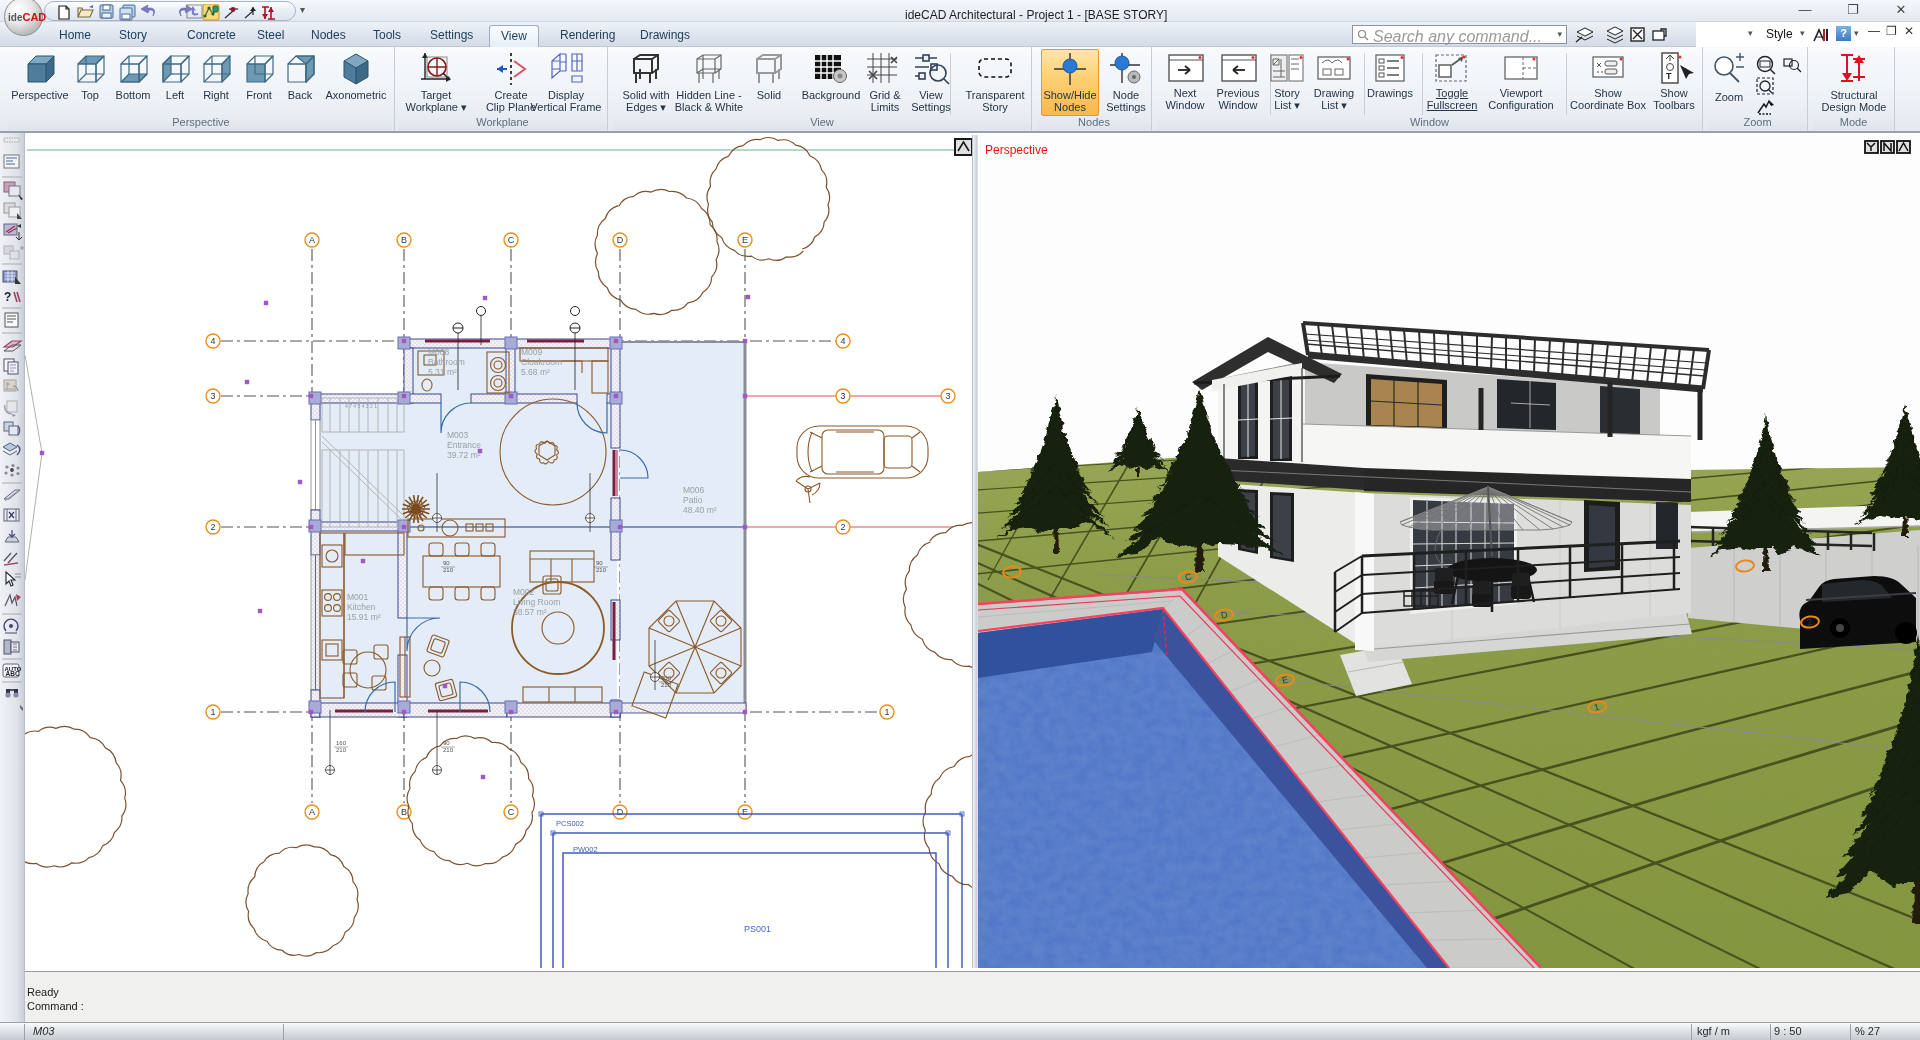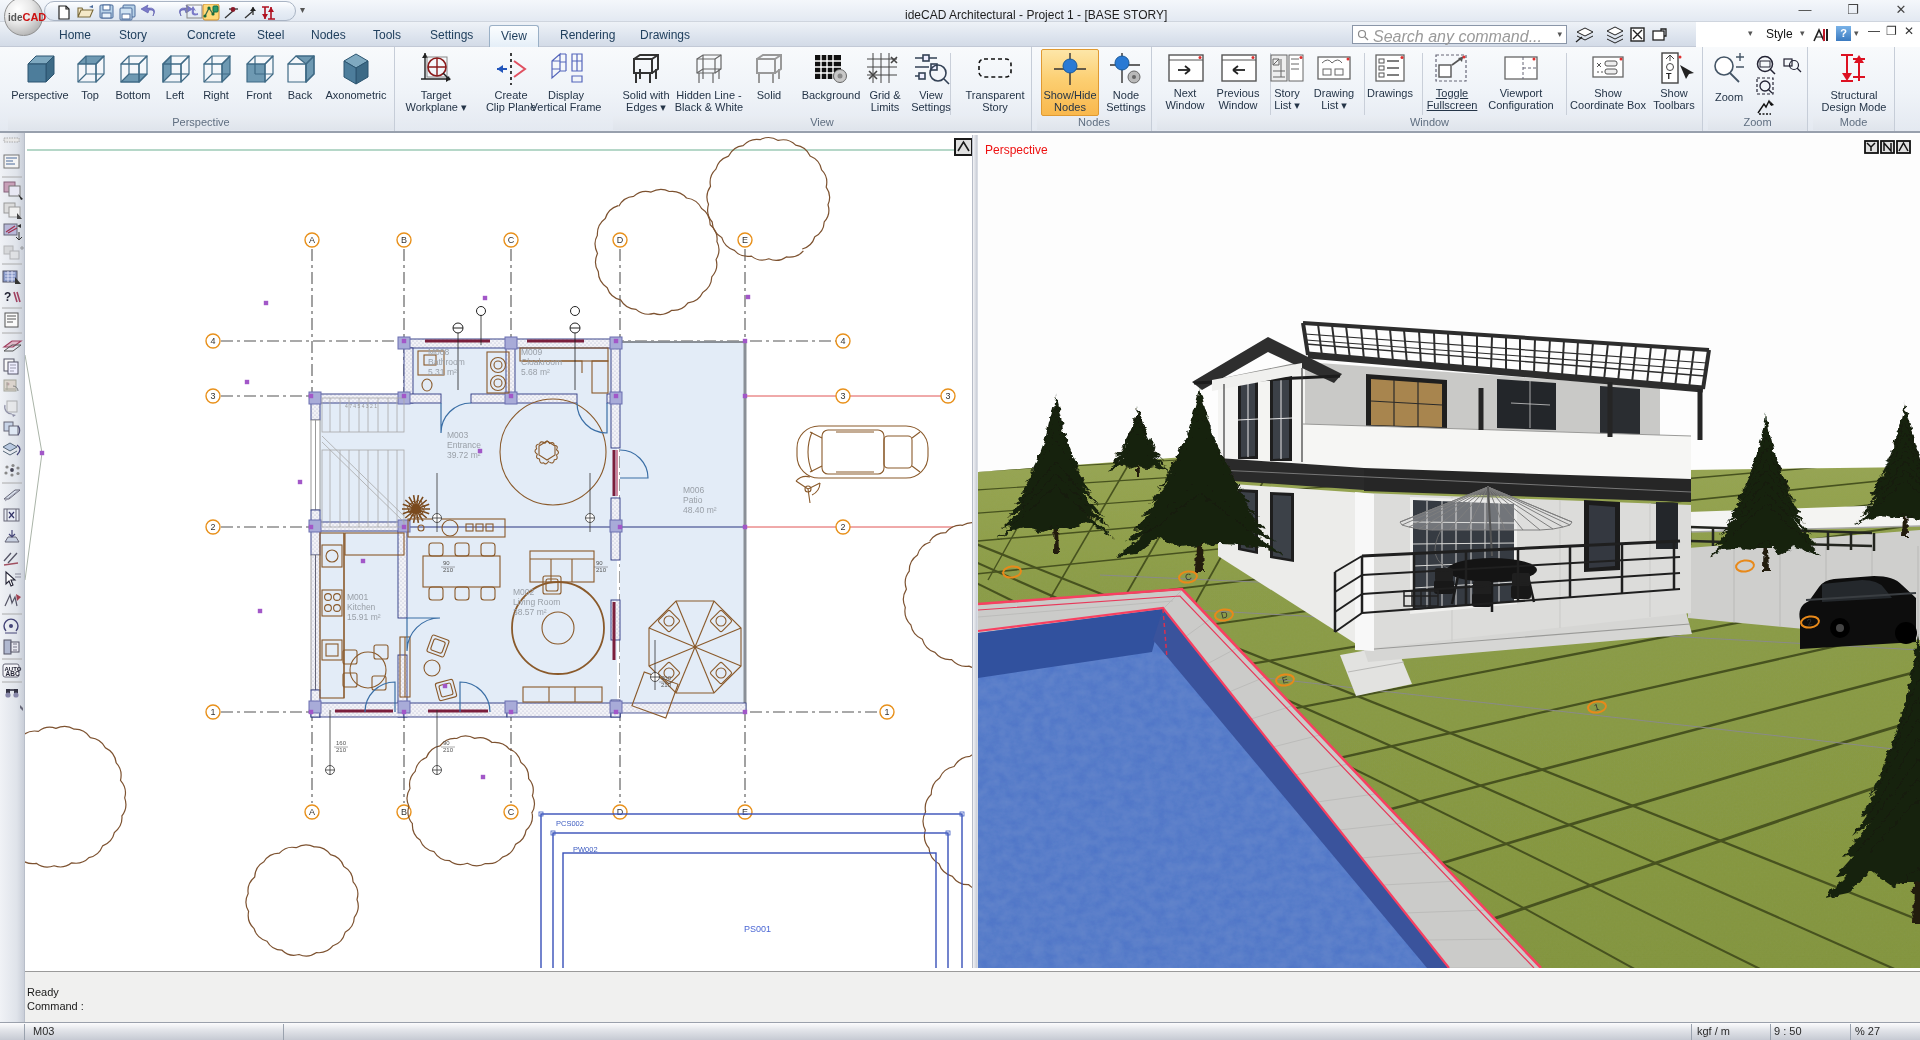--- a/index.html
+++ b/index.html
@@ -155,20 +155,23 @@
  <span style="position:absolute;left:1836px;top:4px;width:15px;height:15px;background:linear-gradient(#7ab3e8,#3a7ac0);color:#fff;font-size:11px;font-weight:bold;text-align:center;line-height:15px;">?</span>
  <span style="position:absolute;left:1854px;top:6px;font-size:9px;color:#555;">▾</span>
  <span style="position:absolute;left:1868px;top:2px;font-size:12px;color:#333;">—</span>
  <span style="position:absolute;left:1886px;top:2px;font-size:12px;color:#333;">❐</span>
  <span style="position:absolute;left:1904px;top:2px;font-size:12px;color:#333;">✕</span>
 </div>
 <div id="ribbon">
 <div class="rgroup" style="left:8px;width:387px;">
       <div class="cap">Perspective</div>
     </div>
+<div class="rgroup" style="left:398px;width:210px;">
+      <div class="cap">Workplane</div>
+    </div>
 <div class="rgroup" style="left:613px;width:419px;">
       <div class="cap">View</div>
     </div>
 <div class="rgroup" style="left:1037px;width:115px;">
       <div class="cap">Nodes</div>
     </div>
 <div class="rgroup" style="left:1157px;width:546px;">
       <div class="cap">Window</div>
     </div>
 <div class="rgroup" style="left:1708px;width:100px;">
@@ -428,21 +431,21 @@
       <circle cx="11" cy="8" r="4.5" fill="none" stroke="#223" stroke-width="1.2"></circle>
       <path d="M14 11 l4 4" stroke="#223" stroke-width="1.2"></path>
     </svg>
 </div>
 <div id="lefttool"></div>
 <div id="cmdarea">
     <div style="top:14px;">Ready</div>
     <div style="top:28px;">Command :</div>
   </div>
 <div id="statusbar">
- <span style="left:33px;">M03</span>
+ <span style="left:33px;font-style:italic;">M03</span>
  <div class="statsep" style="left:24px;"></div>
  <div class="statsep" style="left:283px;"></div>
  <div class="statsep" style="left:1691px;"></div>
  <span style="left:1697px;">kgf / m</span>
  <div class="statsep" style="left:1770px;"></div>
  <span style="left:1774px;">9 : 50</span>
  <div class="statsep" style="left:1850px;"></div>
  <span style="left:1855px;">% 27</span>
 </div>
 <svg class="abs" style="left:0;top:133px;" width="25" height="650" viewBox="0 0 25 650">

